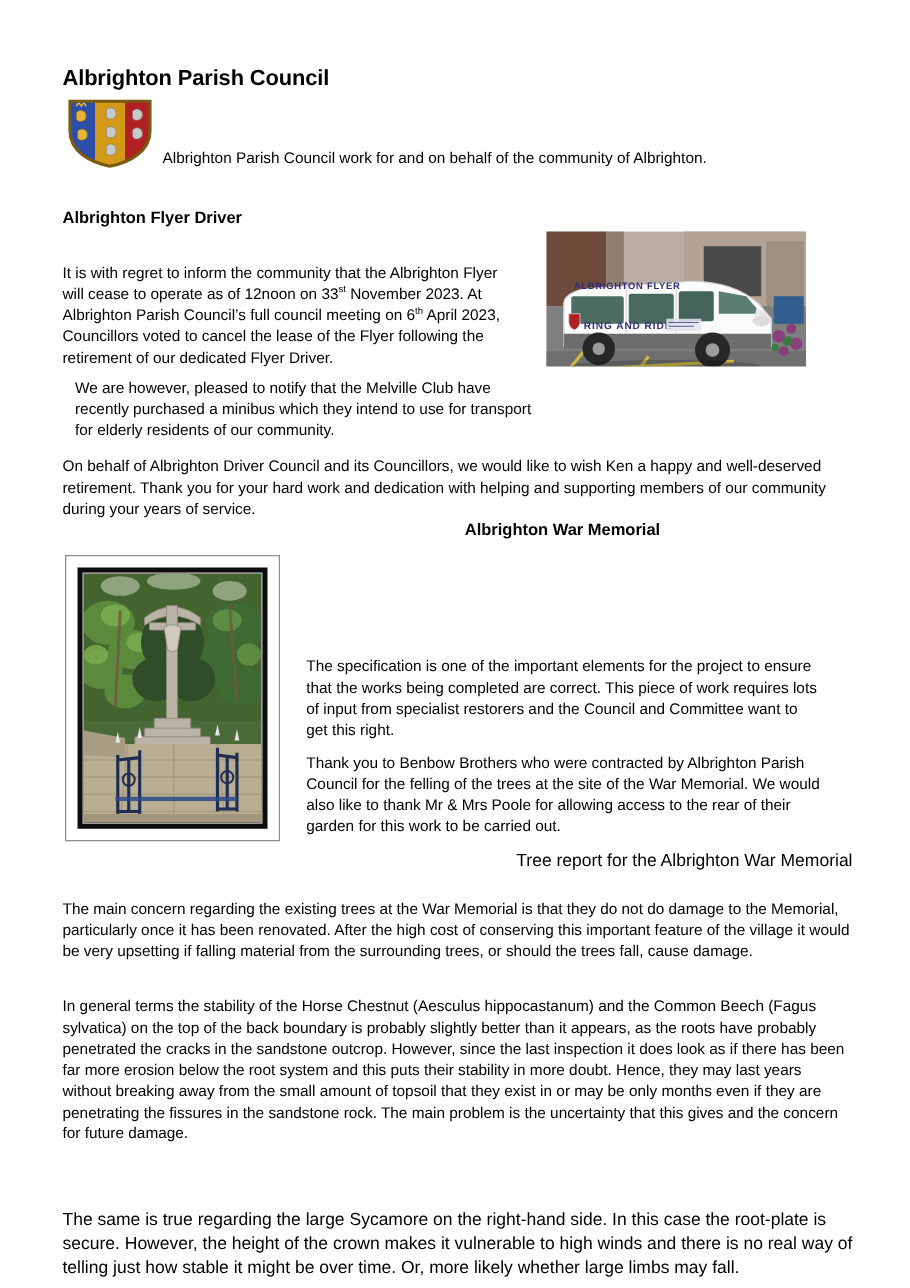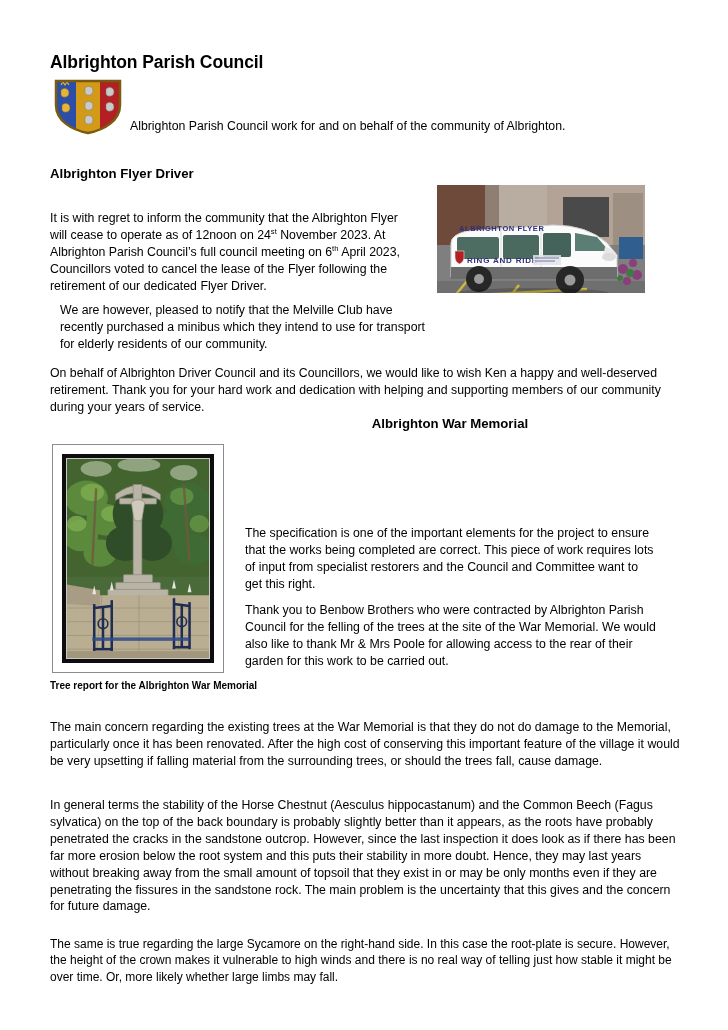--- a/index.html
+++ b/index.html
@@ -152,46 +152,46 @@
     overflow: hidden;
     position: relative;
   }
 
   
   .tree-heading {
     position: absolute;
     left: 50px;
     top: 680px;
     width: 632px;
-    text-align: left;
-    font-size: 10px;
-    font-weight: bold;
+    text-align: right;
+    font-size: 14px;
+    font-weight: normal;
   }
   .tree-p1 {
     position: absolute;
     left: 50px;
     top: 707px;
     width: 632px;
     font-size: 12.3px;
     line-height: 1.37;
   }
   .tree-p2 {
     position: absolute;
     left: 50px;
     top: 785px;
     width: 632px;
     font-size: 12.3px;
     line-height: 1.37;
   }
   .tree-p3 {
     position: absolute;
     left: 50px;
-    top: 924px;
+    top: 952px;
     width: 632px;
-    font-size: 12px;
+    font-size: 14px;
     line-height: 1.37;
   }
 
   sup { font-size: 0.62em; vertical-align: super; line-height: 0; }
 </style>
 </head>
 <body>
 
 <div class="page">
 
@@ -223,21 +223,21 @@
         <path d="M9 6 l2 -3 l2 3 l2 -3 l2 3" fill="none" stroke="#e3b53a" stroke-width="1.2"></path>
       </g>
       <path d="M4 2 H68 V26 C68 42 52 51 36 54 C20 51 4 42 4 26 Z" fill="none" stroke="#7a5a10" stroke-width="2.5"></path>
     </svg>
   </div>
 
   <div class="intro-line">Albrighton Parish Council work for and on behalf of the community of Albrighton.</div>
 
   <div class="flyer-heading">Albrighton Flyer Driver</div>
 
-  <p class="flyer-p1"><span>It is with regret to inform the community that the Albrighton Flyer will cease to operate as of 12noon on 24</span><sup>st</sup><span> November 2023. At Albrighton Parish Council’s full council meeting on 6</span><sup>th</sup><span> April 2023, Councillors voted to cancel the lease of the Flyer following the retirement of our dedicated Flyer Driver.</span></p>
+  <p class="flyer-p1"><span>It is with regret to inform the community that the Albrighton Flyer will cease to operate as of 12noon on 33</span><sup>st</sup><span> November 2023. At Albrighton Parish Council’s full council meeting on 6</span><sup>th</sup><span> April 2023, Councillors voted to cancel the lease of the Flyer following the retirement of our dedicated Flyer Driver.</span></p>
 
   <p class="flyer-p2">We are however, pleased to notify that the Melville Club have recently purchased a minibus which they intend to use for transport for elderly residents of our community.</p>
   <p class="flyer-p3">On behalf of Albrighton Driver Council and its Councillors, we would like to wish Ken a happy and well-deserved retirement. Thank you for your hard work and dedication with helping and supporting members of our community during your years of service.</p>
 
   <div class="bus-photo">
     <svg viewBox="0 0 208 128" width="208" height="128" preserveAspectRatio="none" aria-hidden="true">
 
       <rect x="0" y="0" width="208" height="128" fill="#b9ada2"></rect>
       <rect x="0" y="0" width="48" height="60" fill="#6e4a3a"></rect>
       <rect x="48" y="0" width="14" height="46" fill="#8f7f72"></rect>

